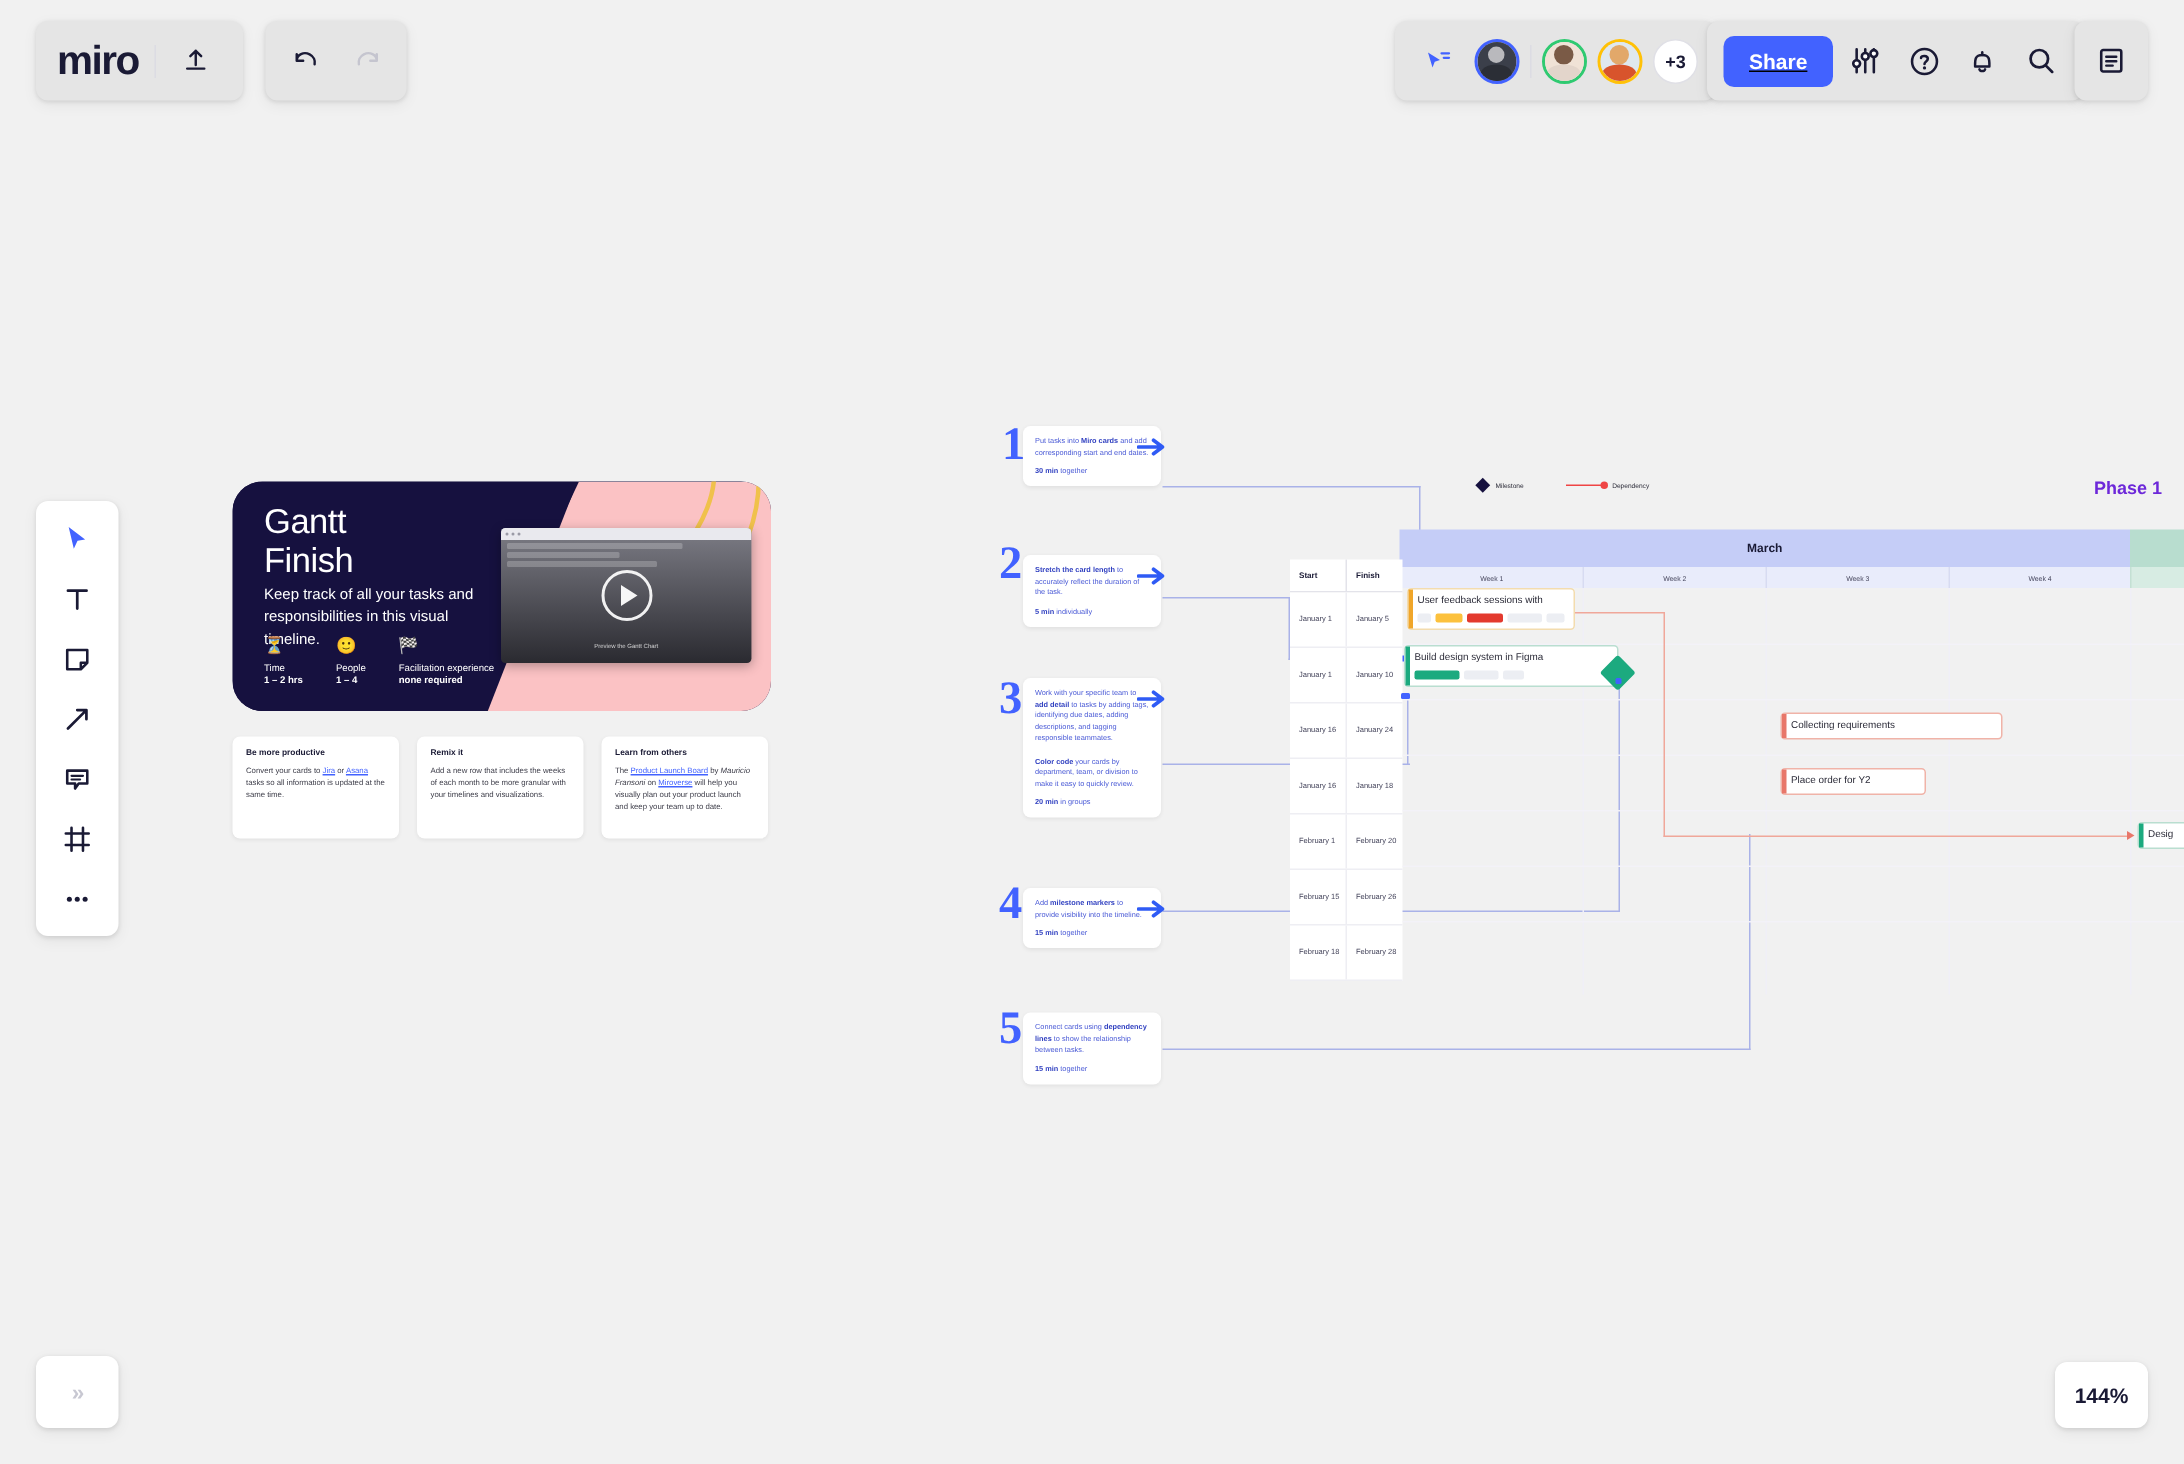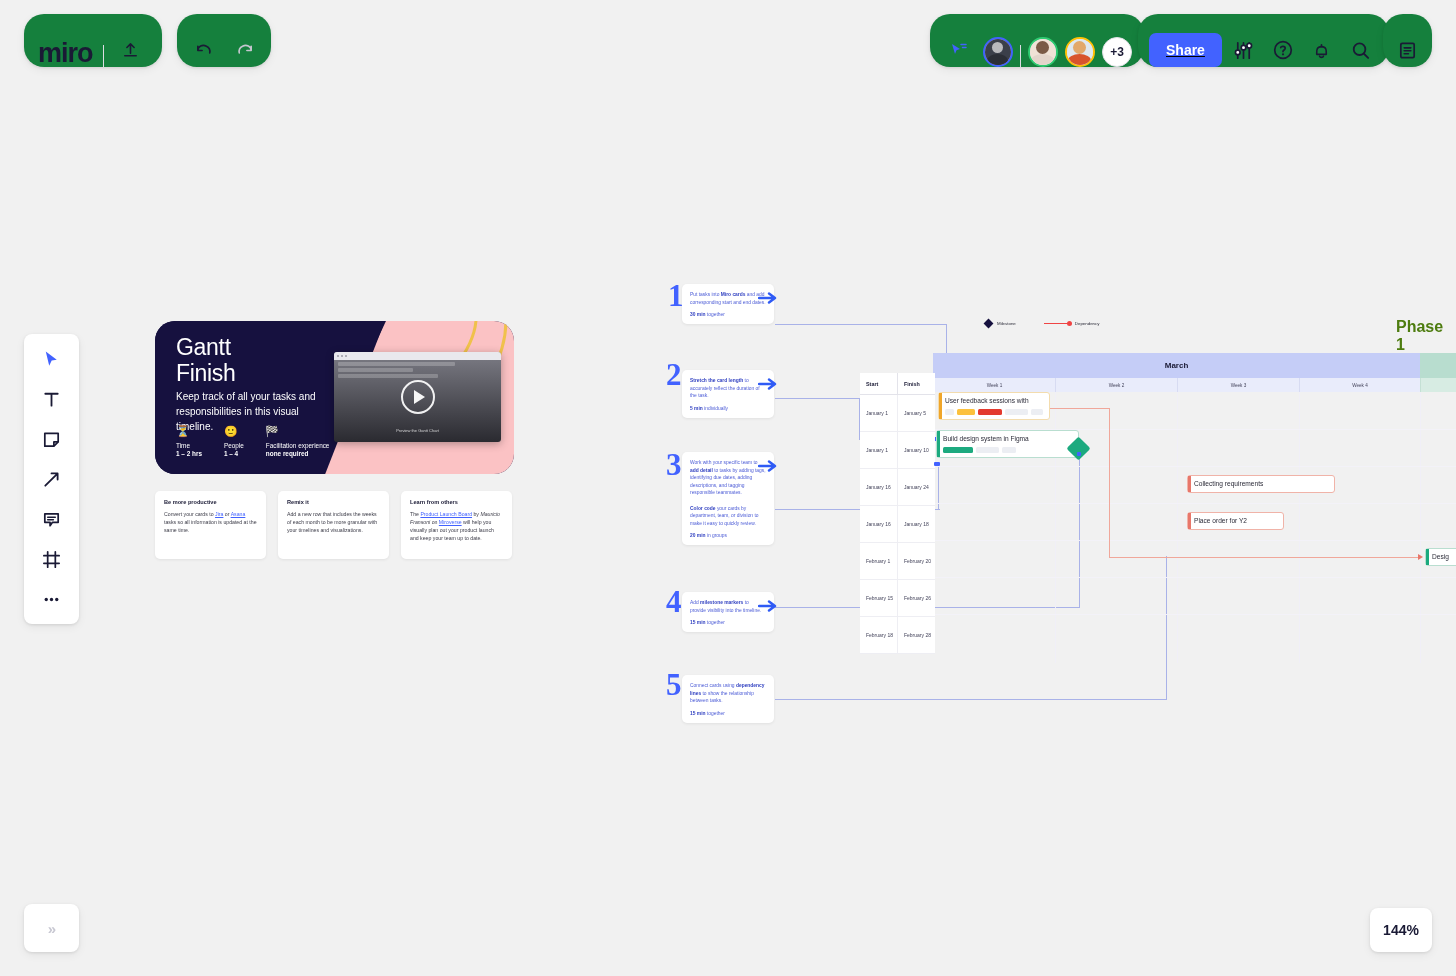--- a/index.html
+++ b/index.html
@@ -12,23 +12,23 @@
   #app { position: relative; width: 1456px; height: 976px; background: #ffffff; }
 
   
   .canvas {
     position: absolute; left: 0; top: 0; right: 0; bottom: 0;
     background: #f1f1f1;
   }
 
   
   .bar {
-    position: absolute; background: #15803d; border-radius: 20px;
+    position: absolute; background: #e5e5e5; border-radius: 8px;
     box-shadow: 0 1px 3px rgba(0,0,0,.10), 0 3px 10px rgba(0,0,0,.06);
-    display: flex; align-items: flex-end;
+    display: flex; align-items: center;
   }
   #topleft-bar { left: 24px; top: 14px; height: 53px; padding: 0 14px; gap: 10px; }
   .miro-logo { font-size: 27px; font-weight: 700; color: #1a1a35; letter-spacing: -1px; line-height: 1; }
   .vdiv { width: 1px; height: 22px; background: #dcdce3; }
   .icon-btn {
     width: 34px; height: 34px; display: flex; align-items: center; justify-content: center;
     border-radius: 6px; cursor: pointer;
   }
   #undo-bar { left: 177px; top: 14px; height: 53px; padding: 0 10px; gap: 6px; }
   #presence-bar { left: 930px; top: 14px; height: 53px; padding: 0 12px; gap: 7px; }
@@ -138,21 +138,21 @@
   .step-txt { font-size: 4.9px; line-height: 1.55; color: #4b5bd6; }
   .step-txt b { color: #2f3fc0; }
   .step-time { font-size: 4.9px; color: #4b5bd6; margin-top: 6px; }
   .step-time b { color: #2f3fc0; }
   .step-arrow { position: absolute; right: -6px; top: 8px; width: 22px; height: 12px; }
   #legend { position: absolute; left: 985px; top: 320px; display: flex; gap: 28px; align-items: center; }
   .lg { display: flex; align-items: center; gap: 5px; font-size: 4.4px; color: #2b2b38; }
   .lg-dia { width: 7px; height: 7px; background: #16113f; transform: rotate(45deg); }
   .lg-line { width: 26px; height: 1.6px; background: #ef4444; position: relative; }
   .lg-line::after { content: ""; position: absolute; right: -2px; top: -1.7px; width: 5px; height: 5px; border-radius: 50%; background: #ef4444; }
-  #phase-label { position: absolute; left: 1396px; top: 318px; font-size: 16px; font-weight: 700; color: #4d7c0f; }
+  #phase-label { position: absolute; left: 1396px; top: 318px; font-size: 12px; font-weight: 700; color: #6d28d9; }
 
   .month-bar { position: absolute; top: 353px; height: 25px; display: flex; align-items: center; justify-content: center; font-size: 8px; font-weight: 700; color: #1a1a35; }
   #month-jan { left: 933px; width: 487px; background: #c5cdf7; }
   #month-feb { left: 1420px; width: 36px; background: #b8ddcf; }
   .week-bar { position: absolute; top: 378px; height: 14px; display: flex; align-items: center; justify-content: center; font-size: 4.6px; color: #43435a; background: #e9ecfb; border-left: 1px solid #d7dbf2; }
   #wk-feb { background: #d7ece3; border-left: 1px solid #c4e0d4; }
 
   #table-head { position: absolute; left: 860px; top: 373px; width: 75px; height: 22px; display: flex; border-bottom: 1px solid #e3e3ea; background: #fff; }
   .th { flex: 1; display: flex; align-items: center; padding-left: 6px; font-size: 5.4px; font-weight: 700; color: #1a1a35; }
   #table-body { position: absolute; left: 860px; top: 395px; width: 75px; background: #fff; }

